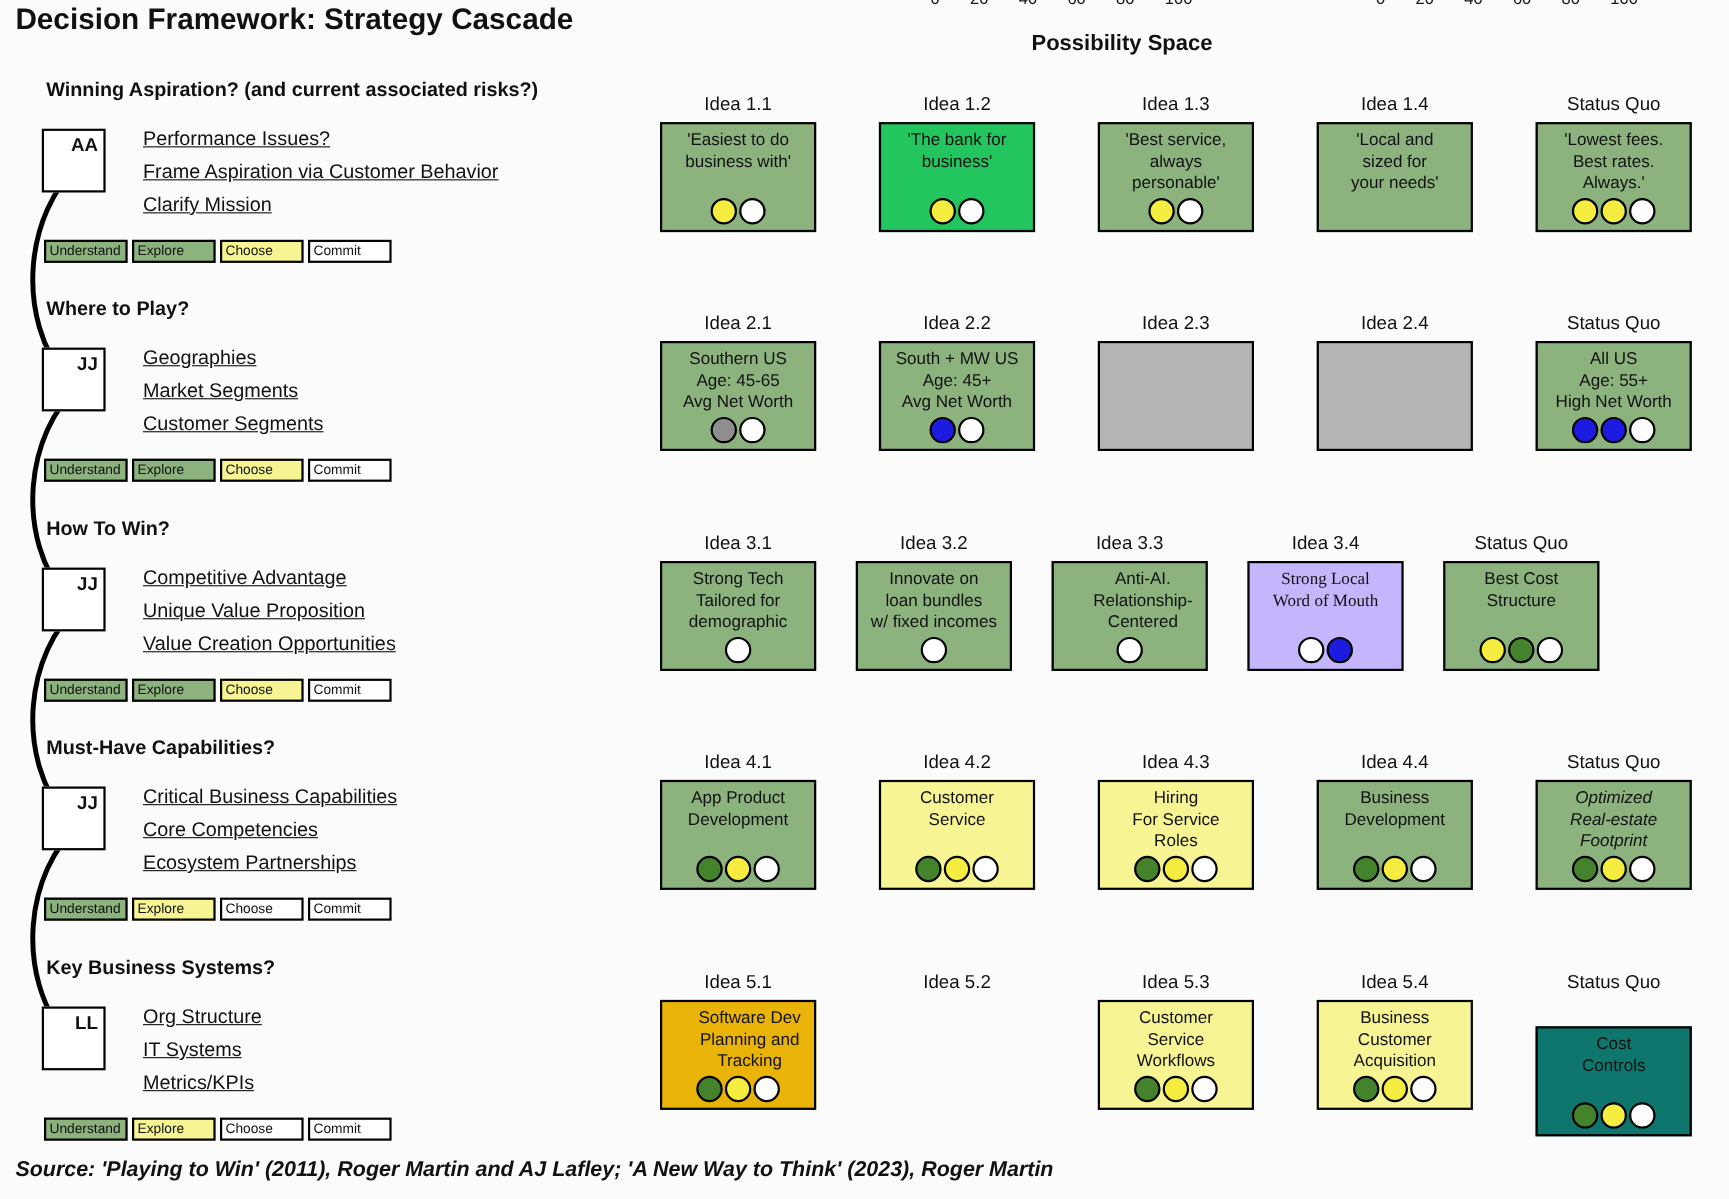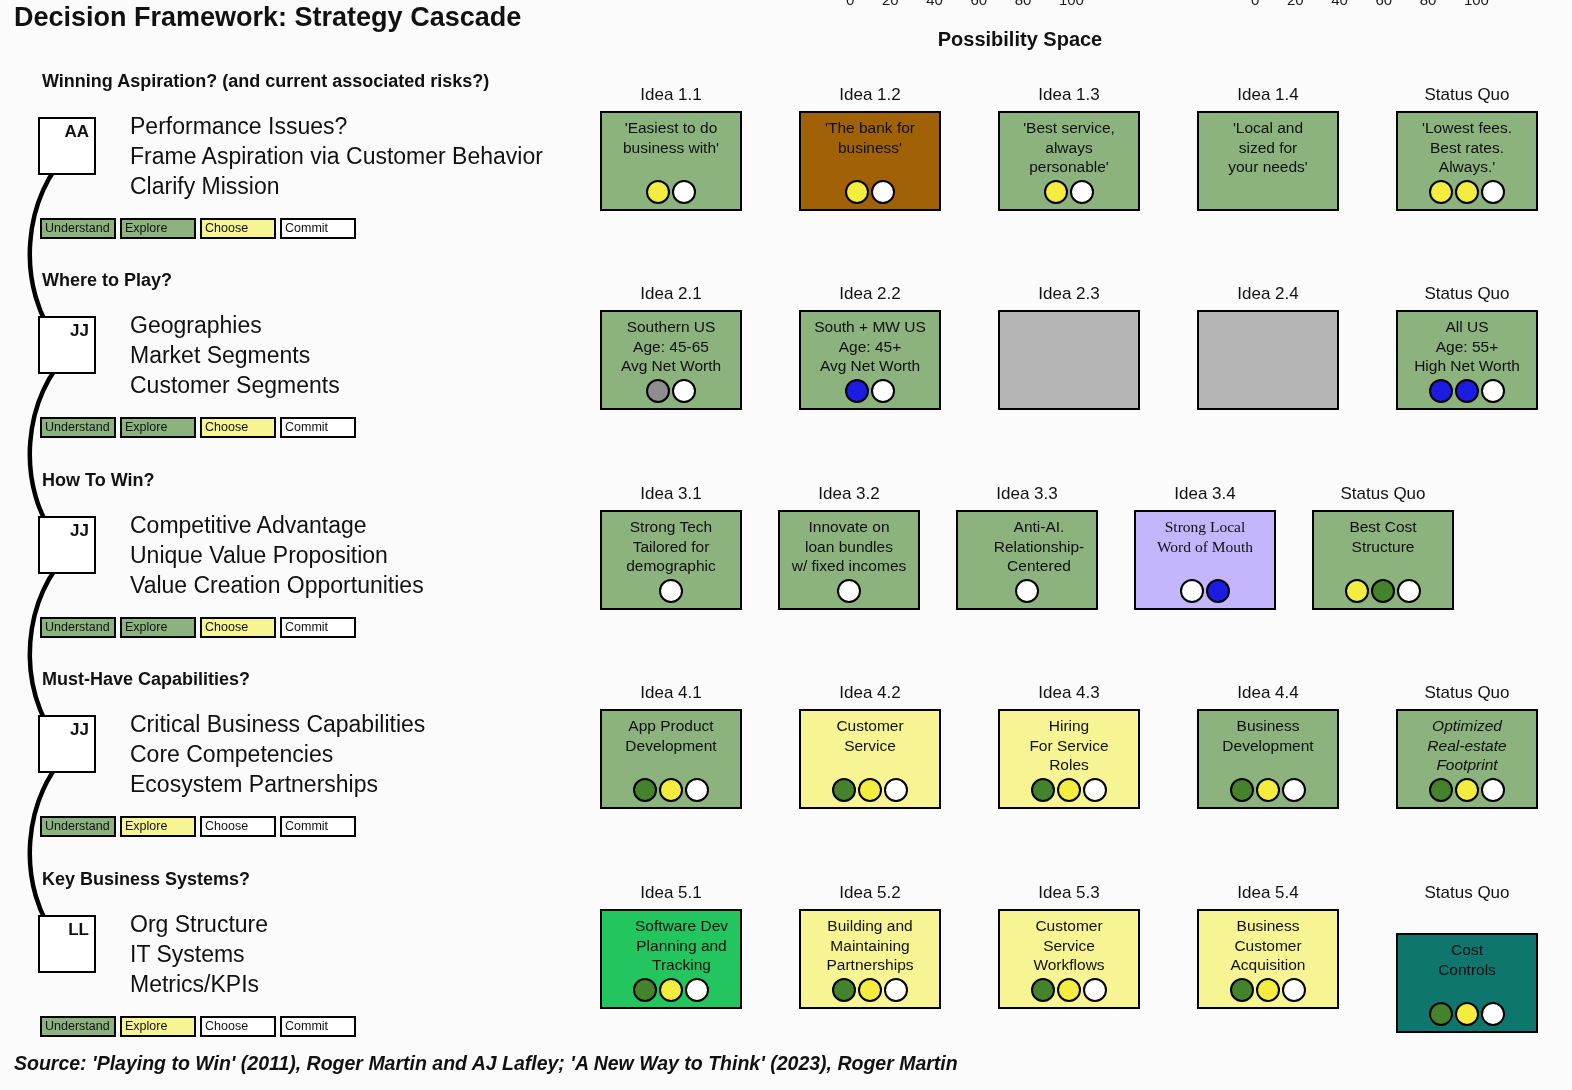--- a/index.html
+++ b/index.html
@@ -13,21 +13,21 @@
   .ticks-a { left:846px; width:238px; }
   .ticks-b { left:1251px; width:238px; }
   .ticks span { font-size:15px; line-height:15px; margin-top:-8px; color:#1a1a1a; }
   .ps-header { position:absolute; top:28px; left:820px; width:400px; text-align:center; font-size:20px; font-weight:bold; }
 
   .section { position:absolute; left:0; width:590px; height:170px; }
   .s1 { top:71px; } .s2 { top:270px; } .s3 { top:470px; } .s4 { top:669px; } .s5 { top:869px; }
   .section-heading { position:absolute; left:42px; top:0; font-size:18px; font-weight:bold; white-space:nowrap; }
   .node-box { position:absolute; left:38px; top:46px; width:58px; height:58px; border:2.5px solid #000; background:#fff; box-sizing:border-box; }
   .node-label { position:absolute; right:5px; top:3px; font-size:17px; font-weight:bold; }
-  .items { position:absolute; left:130px; top:40px; font-size:23px; line-height:30px; white-space:nowrap; }
+  .items { position:absolute; left:130px; top:40px; font-size:18px; line-height:30px; white-space:nowrap;text-decoration:underline; }
   .stages { position:absolute; left:40px; top:147px; display:flex; gap:4px; }
   .stage { width:76px; height:21px; box-sizing:border-box; border:2px solid #000; background:#fff;
            font-size:12.5px; line-height:17px; padding-left:3px; overflow:hidden; white-space:nowrap; }
 
   .arrows { position:absolute; left:0; top:0; pointer-events:none; }
 
   .cards-row { position:absolute; left:600px; display:flex; gap:57px; }
   .r1 { top:85px; } .r2 { top:284px; } .r3 { top:484px;gap:36px; } .r4 { top:683px; } .r5 { top:883px; }
   .card-slot { width:142px; }
   .card-title { height:24px; margin-bottom:2px; text-align:center; font-size:17px; }
@@ -173,21 +173,21 @@
         <div class="card-text">'Easiest to do
 business with'</div>
         <div class="dots">
             <span class="dot" style="background-color: rgb(244, 236, 62);"></span>
             <span class="dot" style="background-color: rgb(255, 255, 255);"></span>
           </div>
       </div>
     </div>
     <div class="card-slot">
       <div class="card-title">Idea 1.2</div>
-      <div class="card" style="background-color: #a16207;">
+      <div class="card" style="background-color: #22c55e;">
         <div class="card-text">'The bank for
 business'</div>
         <div class="dots">
             <span class="dot" style="background-color: rgb(244, 236, 62);"></span>
             <span class="dot" style="background-color: rgb(255, 255, 255);"></span>
           </div>
       </div>
     </div>
     <div class="card-slot">
       <div class="card-title">Idea 1.3</div>
@@ -399,43 +399,33 @@
             <span class="dot" style="background-color: rgb(244, 236, 62);"></span>
             <span class="dot" style="background-color: rgb(255, 255, 255);"></span>
           </div>
       </div>
     </div>
   </div>
 
   <div class="cards-row r5">
     <div class="card-slot">
       <div class="card-title">Idea 5.1</div>
-      <div class="card" style="background-color: #22c55e; padding-left: 21px;">
+      <div class="card" style="background-color: #eab308; padding-left: 21px;">
         <div class="card-text">Software Dev
 Planning and
 Tracking</div>
         <div class="dots">
             <span class="dot" style="background-color: rgb(68, 131, 43);"></span>
             <span class="dot" style="background-color: rgb(244, 236, 62);"></span>
             <span class="dot" style="background-color: rgb(255, 255, 255);"></span>
           </div>
       </div>
     </div>
     <div class="card-slot">
       <div class="card-title">Idea 5.2</div>
-      <div class="card" style="background-color: rgb(246, 244, 147);">
-        <div class="card-text">Building and
-Maintaining
-Partnerships</div>
-        <div class="dots">
-            <span class="dot" style="background-color: rgb(68, 131, 43);"></span>
-            <span class="dot" style="background-color: rgb(244, 236, 62);"></span>
-            <span class="dot" style="background-color: rgb(255, 255, 255);"></span>
-          </div>
-      </div>
     </div>
     <div class="card-slot">
       <div class="card-title">Idea 5.3</div>
       <div class="card" style="background-color: rgb(246, 244, 147);">
         <div class="card-text">Customer
 Service
 Workflows</div>
         <div class="dots">
             <span class="dot" style="background-color: rgb(68, 131, 43);"></span>
             <span class="dot" style="background-color: rgb(244, 236, 62);"></span>

